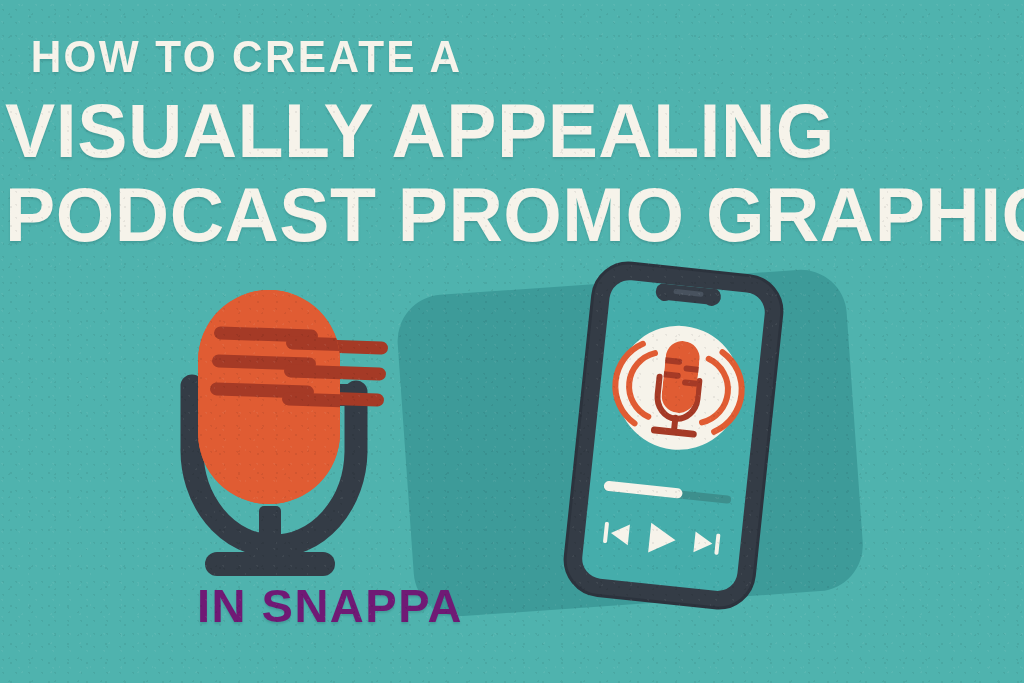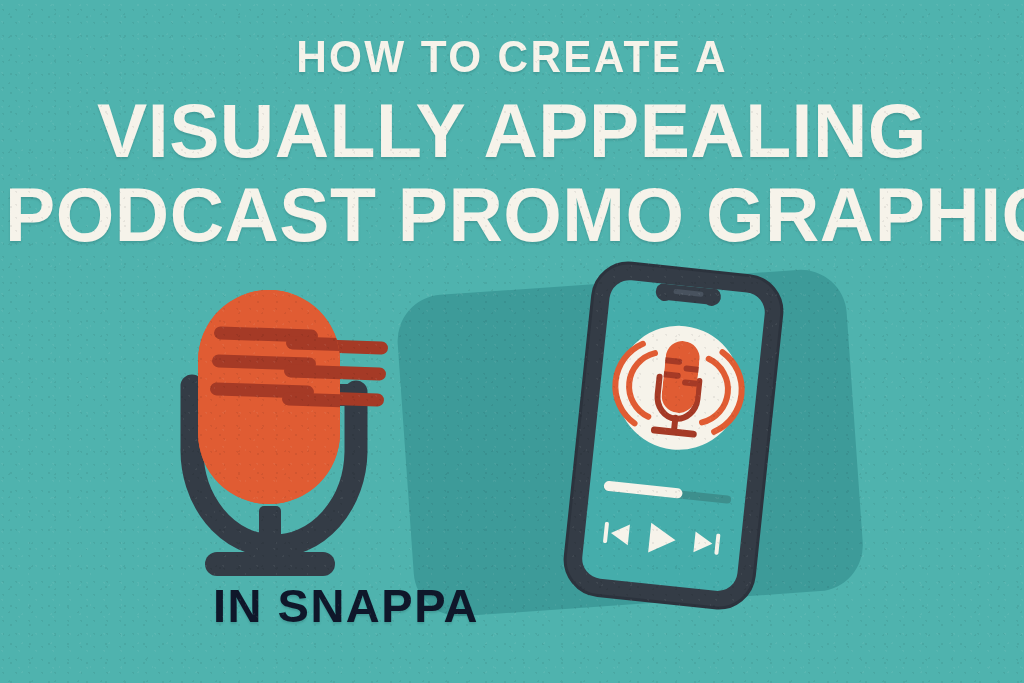--- a/index.html
+++ b/index.html
@@ -33,21 +33,20 @@
     background-size: 17px 17px, 23px 23px, 29px 29px, 19px 19px, 31px 31px, 13px 13px;
     z-index: 60;
   }
 
   
   .headline-block {
     position: absolute;
     left: 0;
     top: 34px;
     width: 1024px;
-    text-align: center;
     z-index: 40;
   }
   .hl-line {
     color: #f6f3ea;
     font-family: "Liberation Sans Narrow", "Liberation Sans", sans-serif;
     font-weight: bold;
     text-transform: uppercase;
     letter-spacing: 0.5px;
     text-shadow: 0 2px 2px rgba(28,80,80,0.22);
     white-space: nowrap;
@@ -70,30 +69,29 @@
     letter-spacing: 0.5px;
     transform: scaleX(0.99);
   }
 
   .footer-line {
     position: absolute;
     left: 0;
     top: 582px;
     width: 660px;
     text-align: center;
-    color: #0f172a;
+    color: #701a75;
     font-family: "Liberation Sans", sans-serif;
     font-weight: bold;
     font-size: 47px;
     letter-spacing: 1.5px;
     text-transform: uppercase;
     text-shadow: 0 2px 2px rgba(28,80,80,0.22);
     z-index: 40;
     line-height: 1;
-    padding-left: 16px;
   }
 
   
   .scene {
     position: absolute;
     inset: 0;
     z-index: 20;
   }
   .scene svg { display: block; }
 </style>

